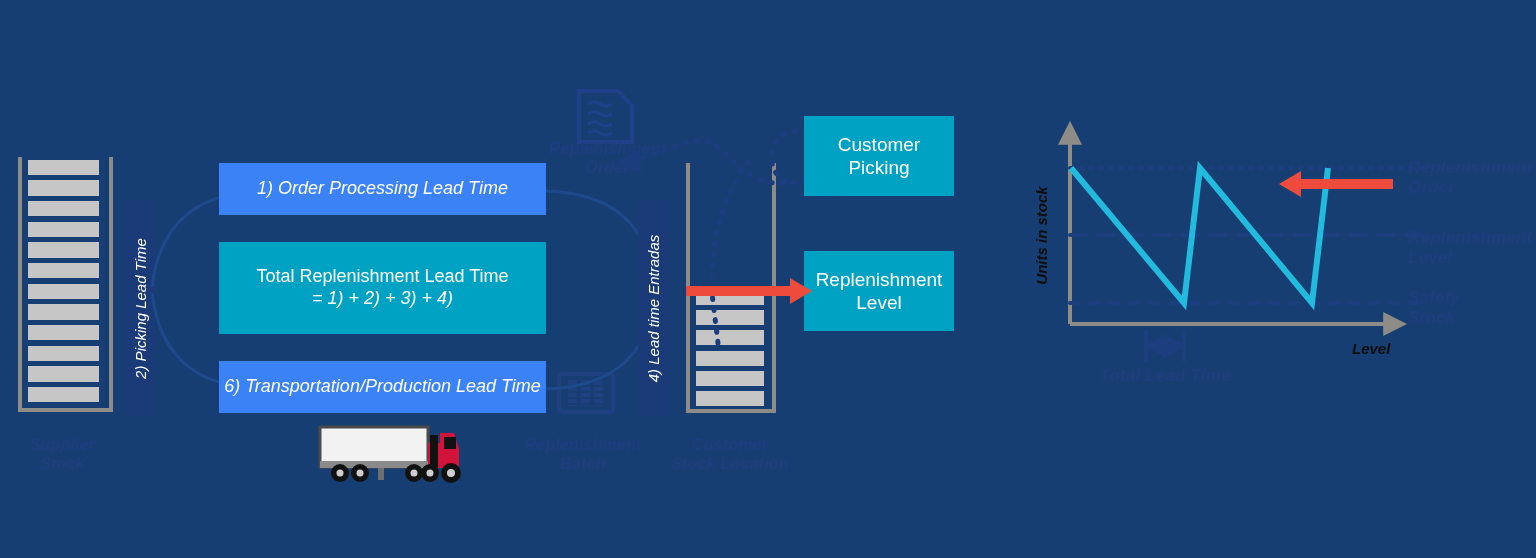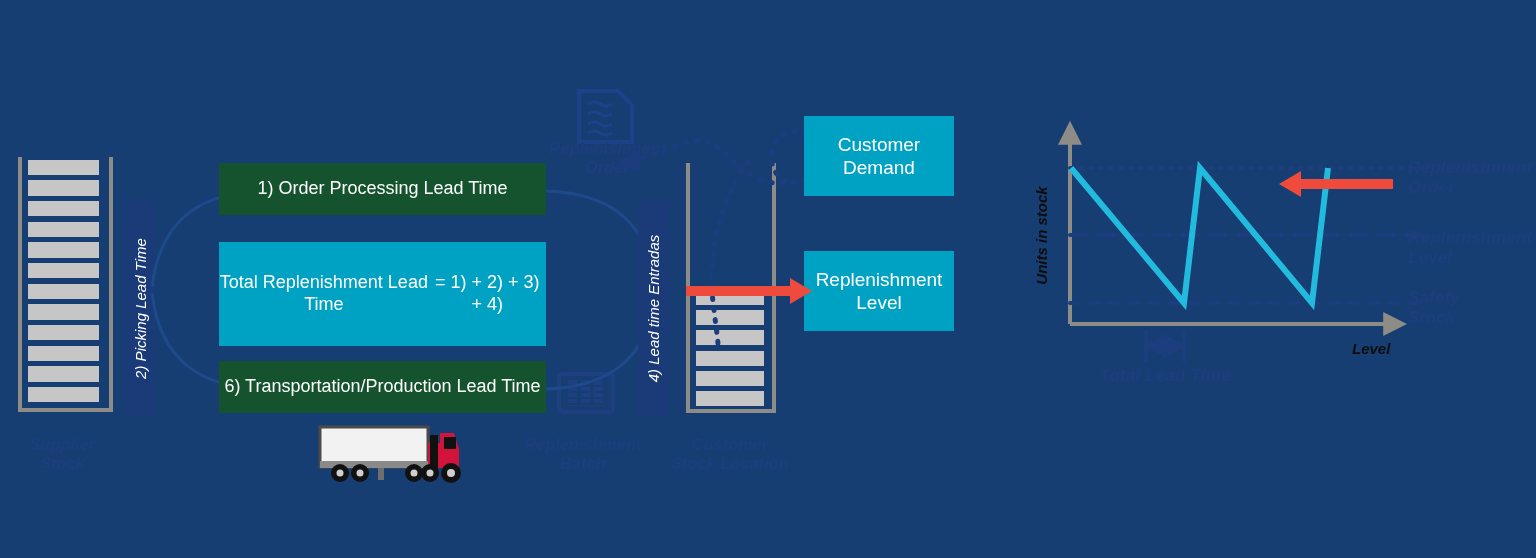--- a/index.html
+++ b/index.html
@@ -12,21 +12,21 @@
   }
   .stage{position:absolute;left:0;top:0;width:1536px;height:558px;}
   .abs{position:absolute;}
 
   
   .box{
     display:flex;align-items:center;justify-content:center;
     text-align:center;color:#ffffff;line-height:1.22;
     box-sizing:border-box;
   }
-  .box-dark{background:#14532d;}
+  .box-dark{background:#3b82f6;font-style:italic;}
   .box-cyan{background:#00A2C4;}
 
   
   .faint{
     color:#1D3E7E;
     font-weight:bold;font-style:italic;
     text-align:center;line-height:1.18;
     letter-spacing:.2px;
   }
   .rack-post{background:#8D8C86;position:absolute;}
@@ -89,23 +89,23 @@
 
   <svg class="abs" width="120" height="230" style="left:150px;top:175px;">
     <path d="M2,112 C10,45 50,18 112,16" fill="none" stroke="#1E4A8C" stroke-width="3"></path>
     <path d="M2,118 C10,185 50,212 112,214" fill="none" stroke="#1E4A8C" stroke-width="3"></path>
   </svg>
 
   <div class="abs box box-dark" style="left:219px;top:163px;width:327px;height:52px;font-size:18px;">
     <span>1) Order Processing Lead Time</span>
   </div>
 
-  <div class="abs box box-cyan" style="left:219px;top:242px;width:327px;height:104px;flex-direction:row;font-size:18px;">
+  <div class="abs box box-cyan" style="left:219px;top:242px;width:327px;height:92px;flex-direction:column;font-size:18px;">
     <span>Total Replenishment Lead Time</span>
-    <span style="">= 1) + 2) + 3) + 4)</span>
+    <span style="font-style:italic;">= 1) + 2) + 3) + 4)</span>
   </div>
 
   <div class="abs box box-dark" style="left:219px;top:361px;width:327px;height:52px;font-size:18px;">
     <span>6) Transportation/Production Lead Time</span>
   </div>
 
   <svg class="abs" width="140" height="60" style="left:318px;top:425px;">
 
     <rect x="2" y="2" width="108" height="40" fill="#F2F2F2" stroke="#4A4A4A" stroke-width="3"></rect>
     <rect x="2" y="36" width="108" height="7" fill="#8A8A8A"></rect>
@@ -199,21 +199,21 @@
     <path d="M190,60 C135,74 122,40 100,25 C78,10 40,40 6,42" fill="none" stroke="#1B3D7E" stroke-width="5" stroke-linecap="round" stroke-dasharray="2 9" marker-end="url(#navyArrow)"></path>
     <path d="M196,66 C215,68 228,66 236,66" fill="none" stroke="#1B3D7E" stroke-width="5" stroke-linecap="round" stroke-dasharray="2 9" marker-end="url(#navyArrow)"></path>
   </svg>
 
   <svg class="abs" width="80" height="190" style="left:700px;top:160px;">
     <path d="M48,2 C20,40 6,95 14,150 C16,168 18,178 18,186" fill="none" stroke="#1B3D7E" stroke-width="5" stroke-linecap="round" stroke-dasharray="2 9"></path>
   </svg>
 
   <div class="abs box box-cyan" style="left:804px;top:116px;width:150px;height:80px;flex-direction:column;font-size:19px;">
     <span>Customer</span>
-    <span>Demand</span>
+    <span>Picking</span>
   </div>
 
   <div class="abs box box-cyan" style="left:804px;top:251px;width:150px;height:80px;flex-direction:column;font-size:19px;">
     <span>Replenishment</span>
     <span>Level</span>
   </div>
 
   <svg class="abs" width="130" height="30" style="left:686px;top:276px;">
     <line x1="0" y1="15" x2="108" y2="15" stroke="#EE4B3C" stroke-width="10"></line>
     <path d="M104,2 L126,15 L104,28 Z" fill="#EE4B3C"></path>

